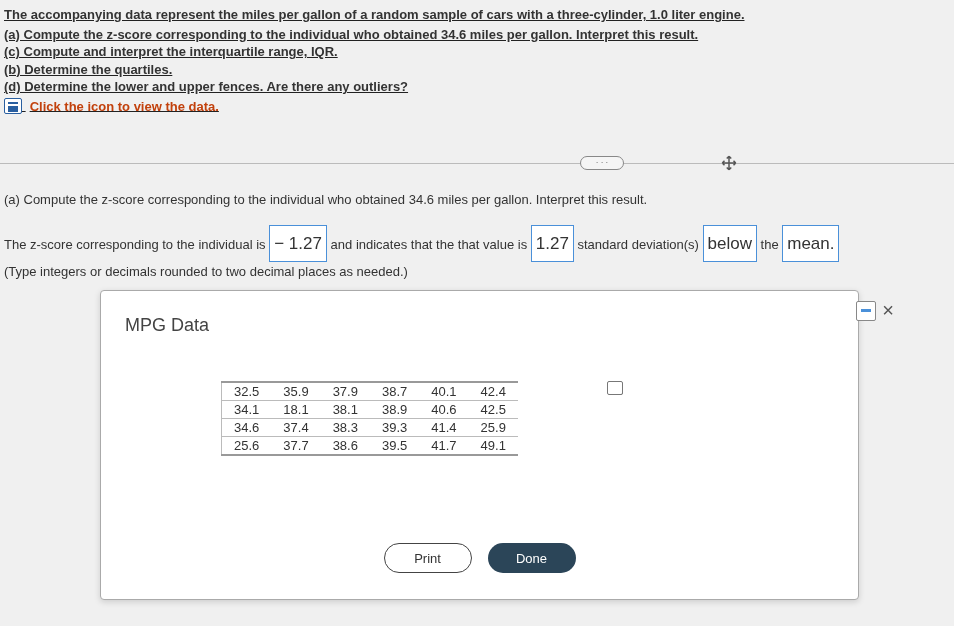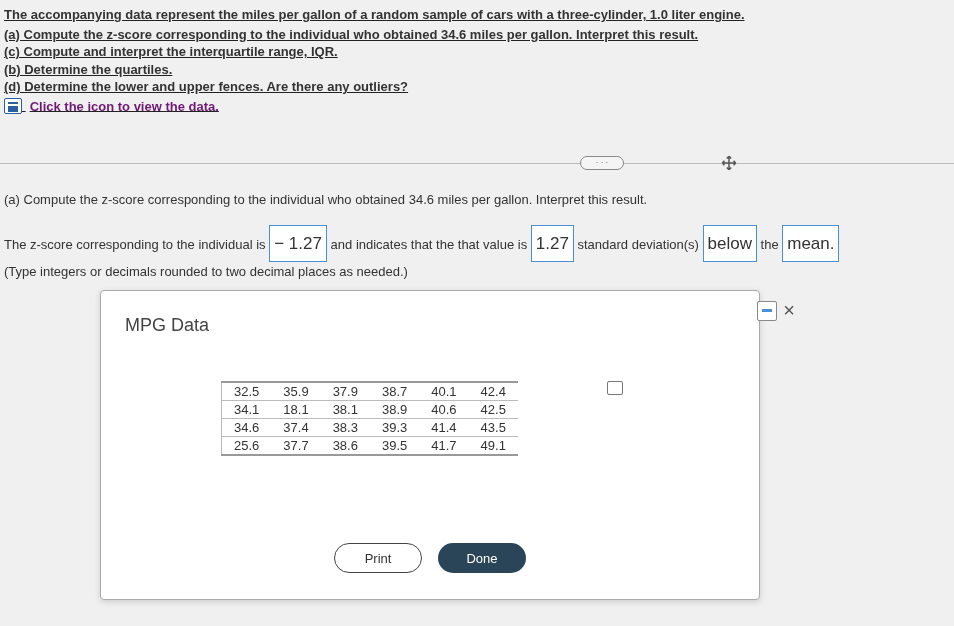--- a/index.html
+++ b/index.html
@@ -26,21 +26,21 @@
     display: inline-block; width: 18px; height: 16px; vertical-align: middle;
     border: 1px solid #2a5fa0; background: #fff; border-radius: 2px; position: relative;
   }
   .click-row .icon-box::before {
     content: ""; position: absolute; left:3px; top:3px; width:10px; height:2px; background:#2a5fa0;
   }
   .click-row .icon-box::after {
     content: ""; position: absolute; left:3px; top:7px; width:10px; height:6px; background:#2a5fa0;
     mask: linear-gradient(#000,#000);
   }
-  .click-row span.txt { font-weight: bold; color: #701a75; margin-left: 4px; vertical-align: middle; }
+  .click-row span.txt { font-weight: bold; color: #c2410c; margin-left: 4px; vertical-align: middle; }
 
   .divider-zone {
     position: relative;
     margin-top: 40px;
     height: 18px;
   }
   .divider-line {
     border: none; border-top: 1px solid #bbb; position: absolute; top: 9px; left: 0; right: 0;
   }
   .pill {
@@ -58,21 +58,21 @@
   .answer-line { color: #333; line-height: 1.6; }
   .ans-box {
     display: inline-block; border: 1px solid #4a90d9; padding: 4px 4px; min-width: 34px;
     text-align: center; background: #fff; font-size: 17px;
   }
   .hint { color: #333; margin-top: 2px; }
 
   .modal {
     position: absolute;
     left: 100px; top: 290px;
-    width: 660px; height: 310px;
+    width: 759px; height: 310px;
     background: #fff;
     border: 1px solid #aaa;
     border-radius: 4px;
     box-shadow: 0 2px 6px rgba(0,0,0,0.15);
   }
   .modal-title {
     position: absolute; left: 24px; top: 24px; font-size: 18px; color: #444;
   }
   .modal-close {
     position: absolute; right: -36px; top: 8px;
@@ -182,21 +182,21 @@
       <td>38.9</td>
       <td>40.6</td>
       <td>42.5</td>
     </tr>
     <tr>
       <td class="left-border">34.6</td>
       <td>37.4</td>
       <td>38.3</td>
       <td>39.3</td>
       <td>41.4</td>
-      <td>43.5</td>
+      <td>25.9</td>
     </tr>
     <tr>
       <td class="left-border">25.6</td>
       <td>37.7</td>
       <td>38.6</td>
       <td>39.5</td>
       <td>41.7</td>
       <td>49.1</td>
     </tr>
   </tbody>

